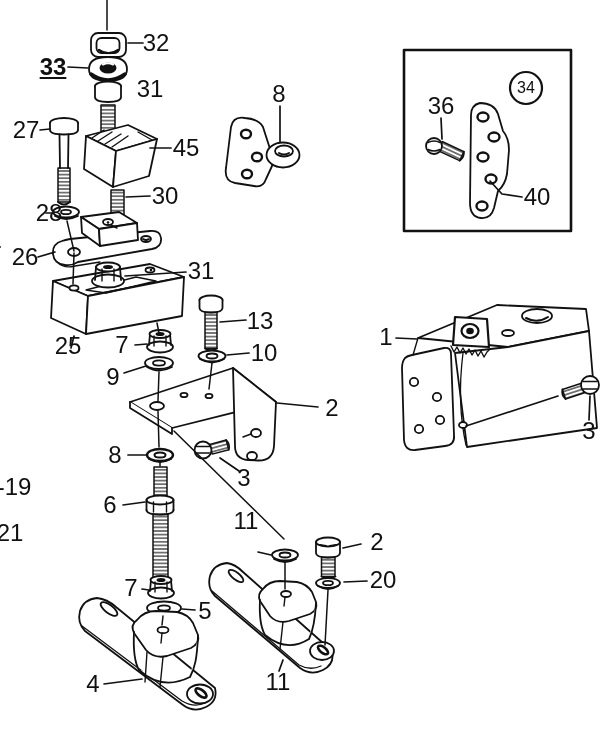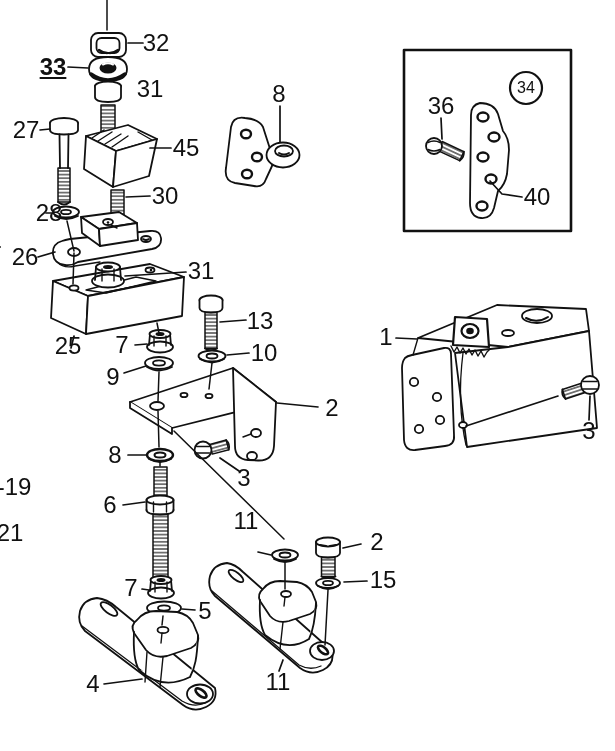--- a/index.html
+++ b/index.html
@@ -360,19 +360,19 @@
   <div class="lbl" style="left:589px;top:431px">3</div>
   <div class="lbl" style="left:115px;top:455px">8</div>
   <div class="lbl" style="left:244px;top:478px">3</div>
   <div class="lbl" style="left:110px;top:505px">6</div>
   <div class="lbl" style="left:131px;top:588px">7</div>
   <div class="lbl" style="left:205px;top:611px">5</div>
   <div class="lbl" style="left:93px;top:684px">4</div>
   <div class="lbl" style="left:278px;top:682px">11</div>
   <div class="lbl" style="left:246px;top:521px">11</div>
   <div class="lbl" style="left:377px;top:542px">2</div>
-  <div class="lbl" style="left:383px;top:580px">15</div>
+  <div class="lbl" style="left:383px;top:580px">20</div>
 
   <div class="lbl b" style="left:-6px;top:236px">7</div>
   <div class="lbl" style="left:14px;top:487px">-19</div>
   <div class="lbl" style="left:10px;top:533px">21</div>
 
 </div>
 
 </body></html>

